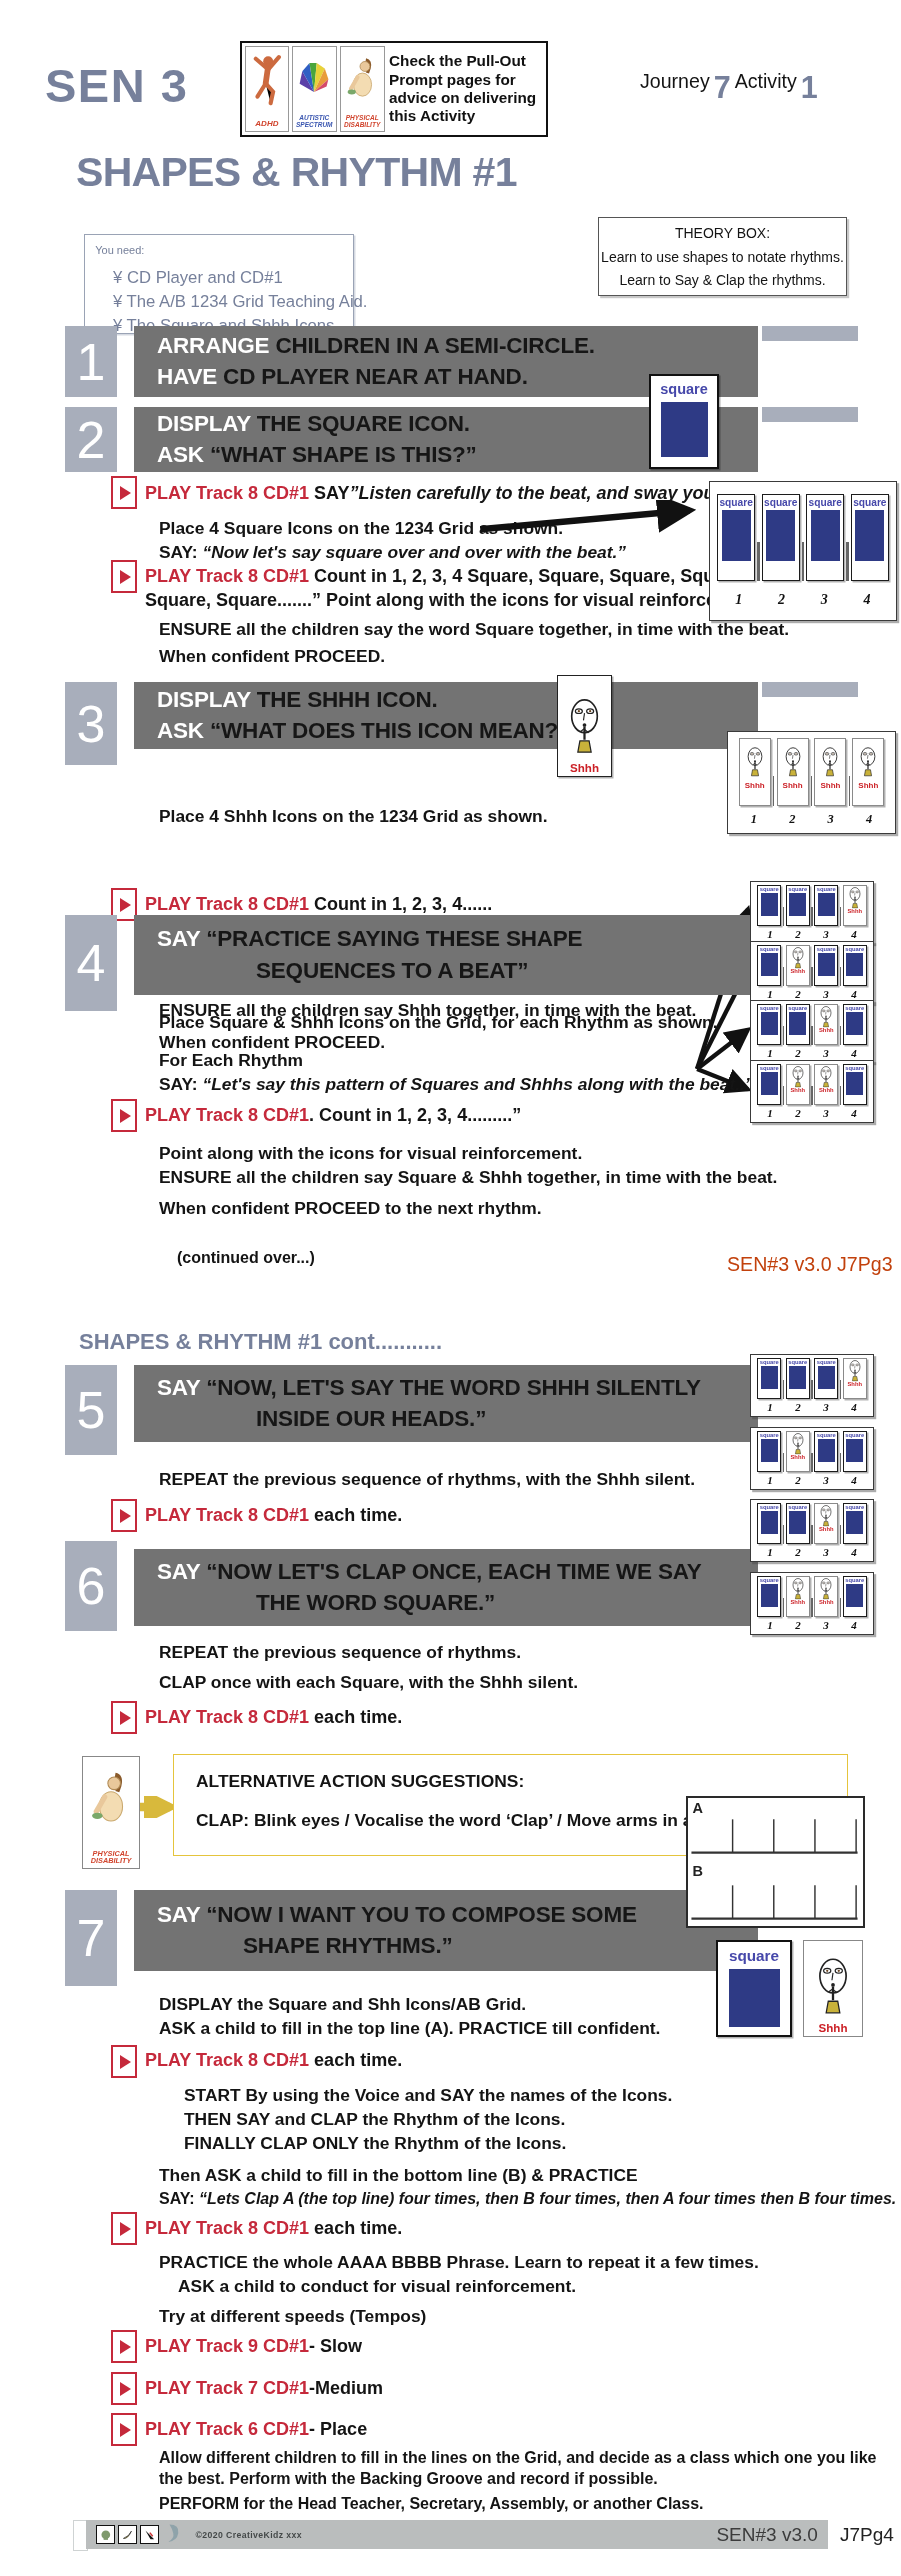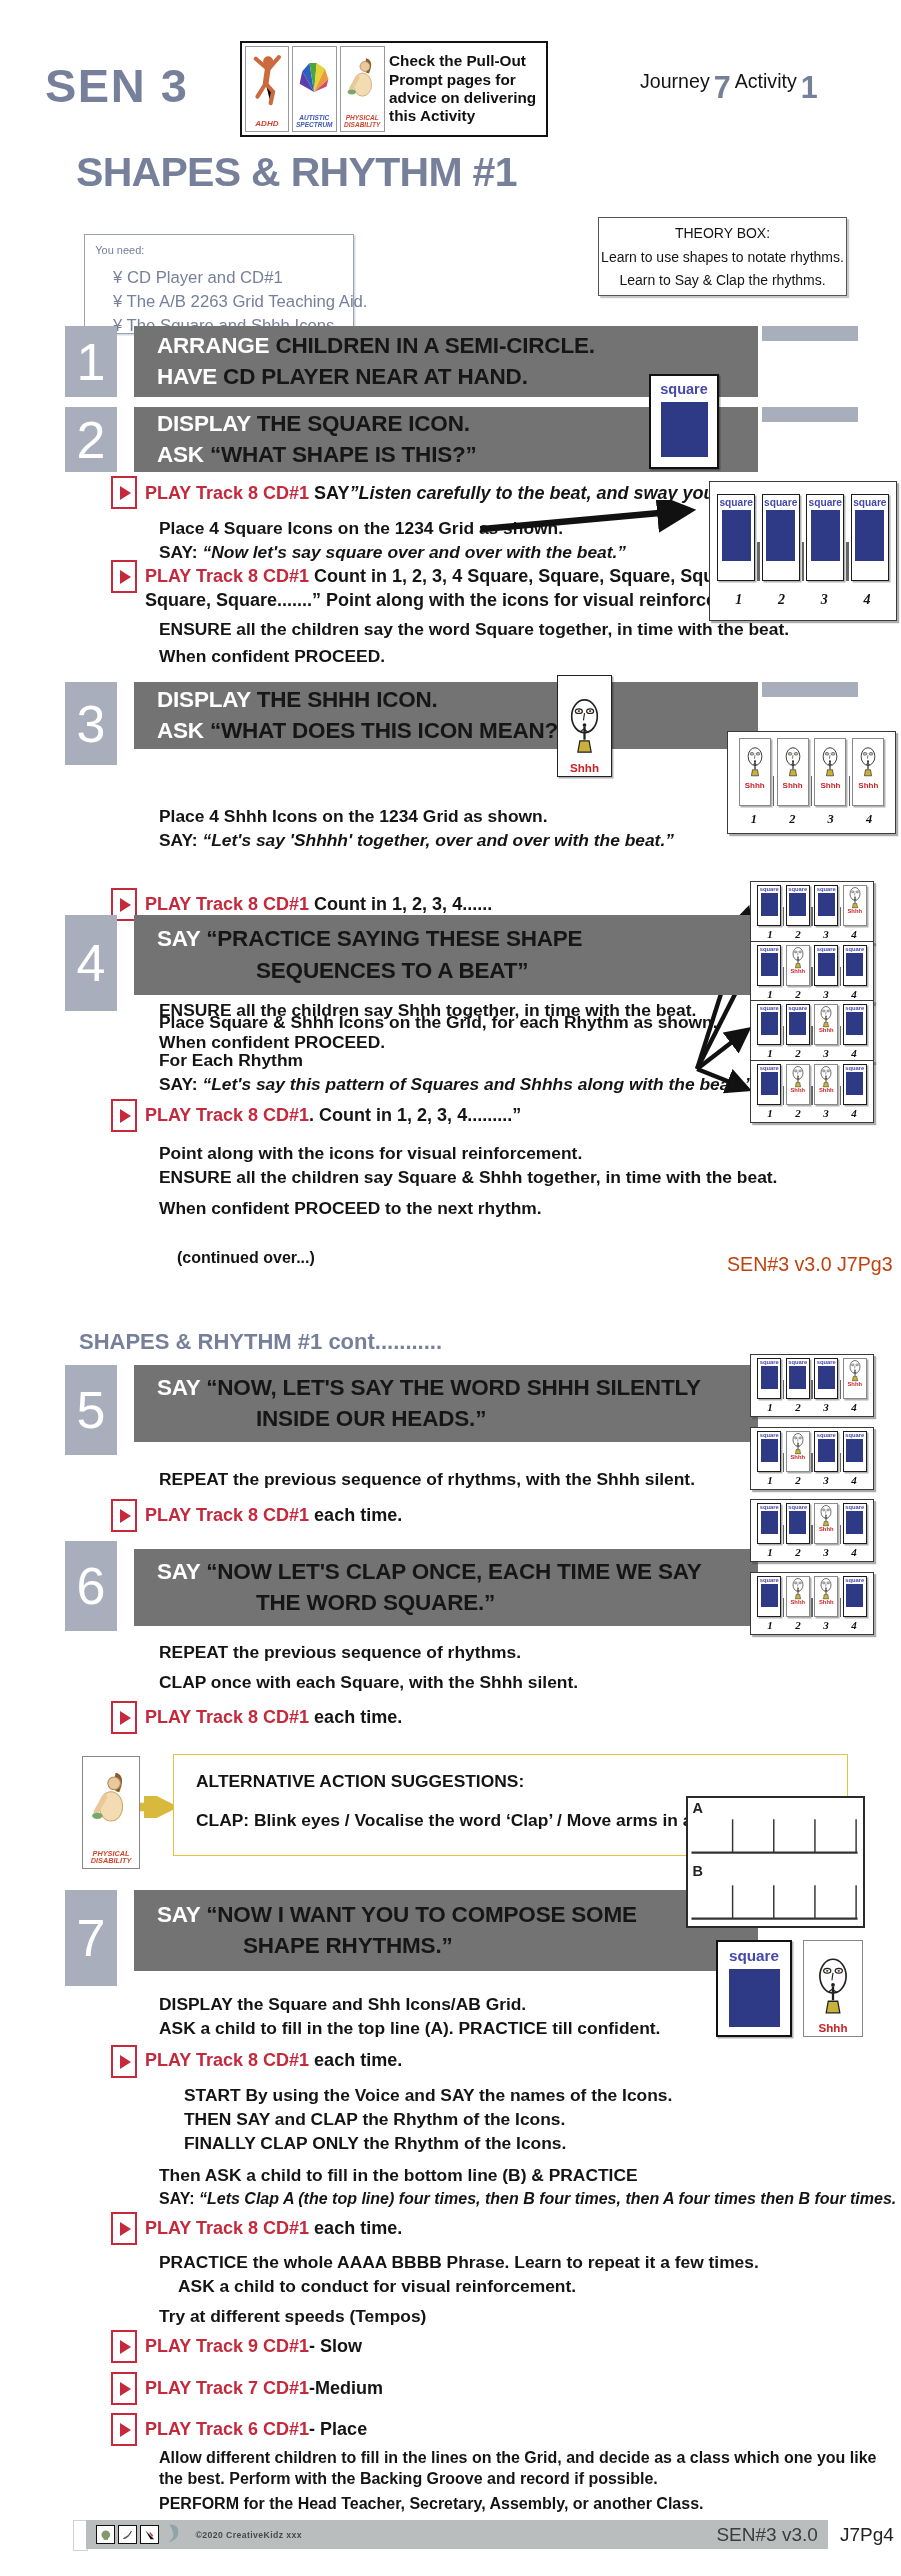--- a/index.html
+++ b/index.html
@@ -134,21 +134,21 @@
     <span class="t gray" style="position:static;font-size:30.5px;font-weight:800;">7</span>
     <span class="t" style="position:static;font-weight:500;font-size:19.6px;">Activity</span>
     <span class="t gray" style="position:static;font-size:30.5px;font-weight:800;">1</span>
   </div>
 
   <div class="t gray" style="left:76px;top:149px;font-size:41px;font-weight:800;letter-spacing:-0.7px;">SHAPES &amp; RHYTHM #1</div>
 
   <div class="box" style="left:84px;top:234px;width:270px;height:100px;border:1.5px solid #9aa3b5;box-shadow:1.5px 1.5px 0 #d6dae2;">
     <div class="t gray" style="left:10.2px;top:9px;font-weight:400;font-size:11px;">You need:</div>
     <div class="t gray" style="left:28px;top:33px;font-weight:400;font-size:16.7px;">¥ CD Player and CD#1</div>
-    <div class="t gray" style="left:28px;top:57px;font-weight:400;font-size:16.7px;">¥ The A/B 2263 Grid Teaching Aid.</div>
+    <div class="t gray" style="left:28px;top:57px;font-weight:400;font-size:16.7px;">¥ The A/B 1234 Grid Teaching Aid.</div>
     <div class="t gray" style="left:28px;top:81px;font-weight:400;font-size:16.7px;">¥ The Square and Shhh Icons</div>
   </div>
 
   <div class="box" style="left:598px;top:217px;width:249px;height:79px;border:1.5px solid #555;box-shadow:2.2px 2.2px 0 #c8c8c8;text-align:center;">
     <div class="t" style="left:0;right:0;top:7.3px;position:absolute;font-weight:400;font-size:14px;text-align:center;white-space:normal;">THEORY BOX:</div>
     <div class="t" style="left:0;right:0;top:30.5px;position:absolute;font-weight:400;font-size:14px;text-align:center;white-space:normal;">Learn to use shapes to notate rhythms.</div>
     <div class="t" style="left:0;right:0;top:54px;position:absolute;font-weight:400;font-size:14px;text-align:center;white-space:normal;">Learn to Say &amp; Clap the rhythms.</div>
   </div>
 
   <div class="numbox" style="left:65px;top:326px;width:52px;height:71px;">
@@ -279,23 +279,20 @@
       </div>
       <div class="gnums">
         <span>1</span>
         <span>2</span>
         <span>3</span>
         <span>4</span>
       </div>
     </div>
 
   <div class="t" style="left:159px;top:806px;">Place 4 Shhh Icons on the 1234 Grid as shown.</div>
-  <div class="t" style="left:159px;top:830px;">
-    <span>SAY: </span><span class="it">“Let's say 'Shhhh' together, over and over with the beat.”</span>
-  </div>
 
   <div class="pbox" style="left:111px;top:888px;">
       <div class="ptri"></div>
     </div>
   <div class="t" style="left:145px;top:894px;font-size:18px;">
     <span class="red">PLAY Track 8 CD#1</span><span> Count in 1, 2, 3, 4......</span>
   </div>
   <div class="t it" style="left:149px;top:929px;font-weight:500;">Shhh, Shhh, Shhh, Shhh. Shhh, Shhh......</div>
 
   <div class="t" style="left:159px;top:976px;">Point along with the icons for visual reinforcement.</div>

